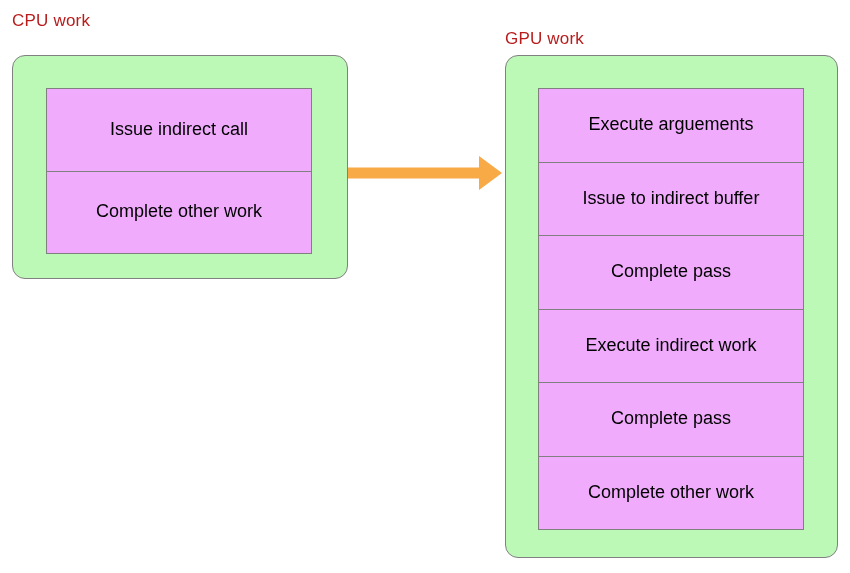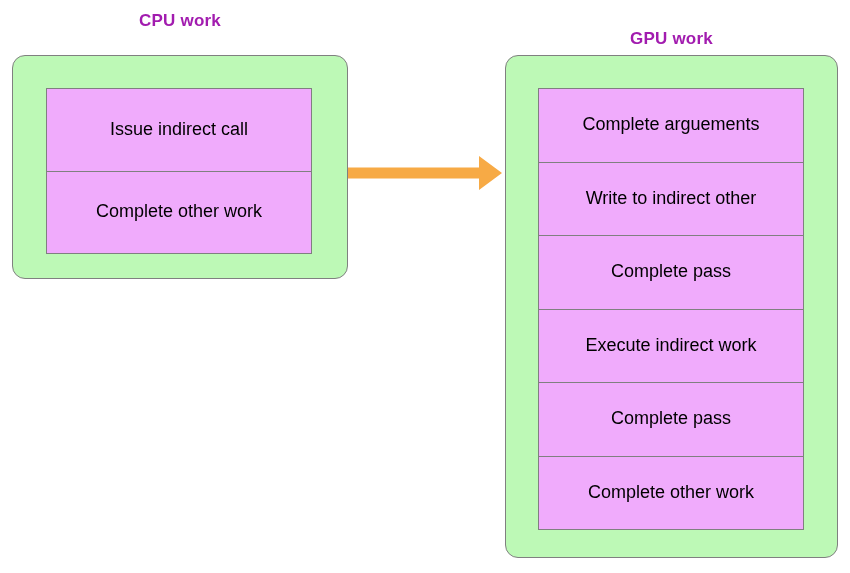--- a/index.html
+++ b/index.html
@@ -16,23 +16,22 @@
   #canvas {
     position: relative;
     width: 850px;
     height: 573px;
   }
 
   
   .col-title {
     position: absolute;
     font-size: 17px;
-    font-weight: bold;
-    color: #a21caf;
-    text-align: center;
+    font-weight: normal;
+    color: #b91c1c;
     letter-spacing: 0.2px;
     white-space: nowrap;
   }
   #cpu-title {
     left: 12px;
     top: 11px;
     width: 336px;
   }
   #gpu-title {
     left: 505px;
@@ -125,21 +124,21 @@
     <div class="cell">Complete other work</div>
   </div>
 
   <svg id="arrow" viewBox="0 0 162 42">
     <path d="M 4 15.5 L 135 15.5 L 135 4 L 158 21 L 135 38 L 135 26.5 L 4 26.5 Z" fill="#f7aa45"></path>
   </svg>
 
   <div class="panel" id="gpu-panel"></div>
 
   <div class="stack" id="gpu-stack">
-    <div class="cell">Complete arguements</div>
-    <div class="cell">Write to indirect other</div>
+    <div class="cell">Execute arguements</div>
+    <div class="cell">Issue to indirect buffer</div>
     <div class="cell">Complete pass</div>
     <div class="cell">Execute indirect work</div>
     <div class="cell">Complete pass</div>
     <div class="cell">Complete other work</div>
   </div>
 
 </div>
 
 </body></html>

